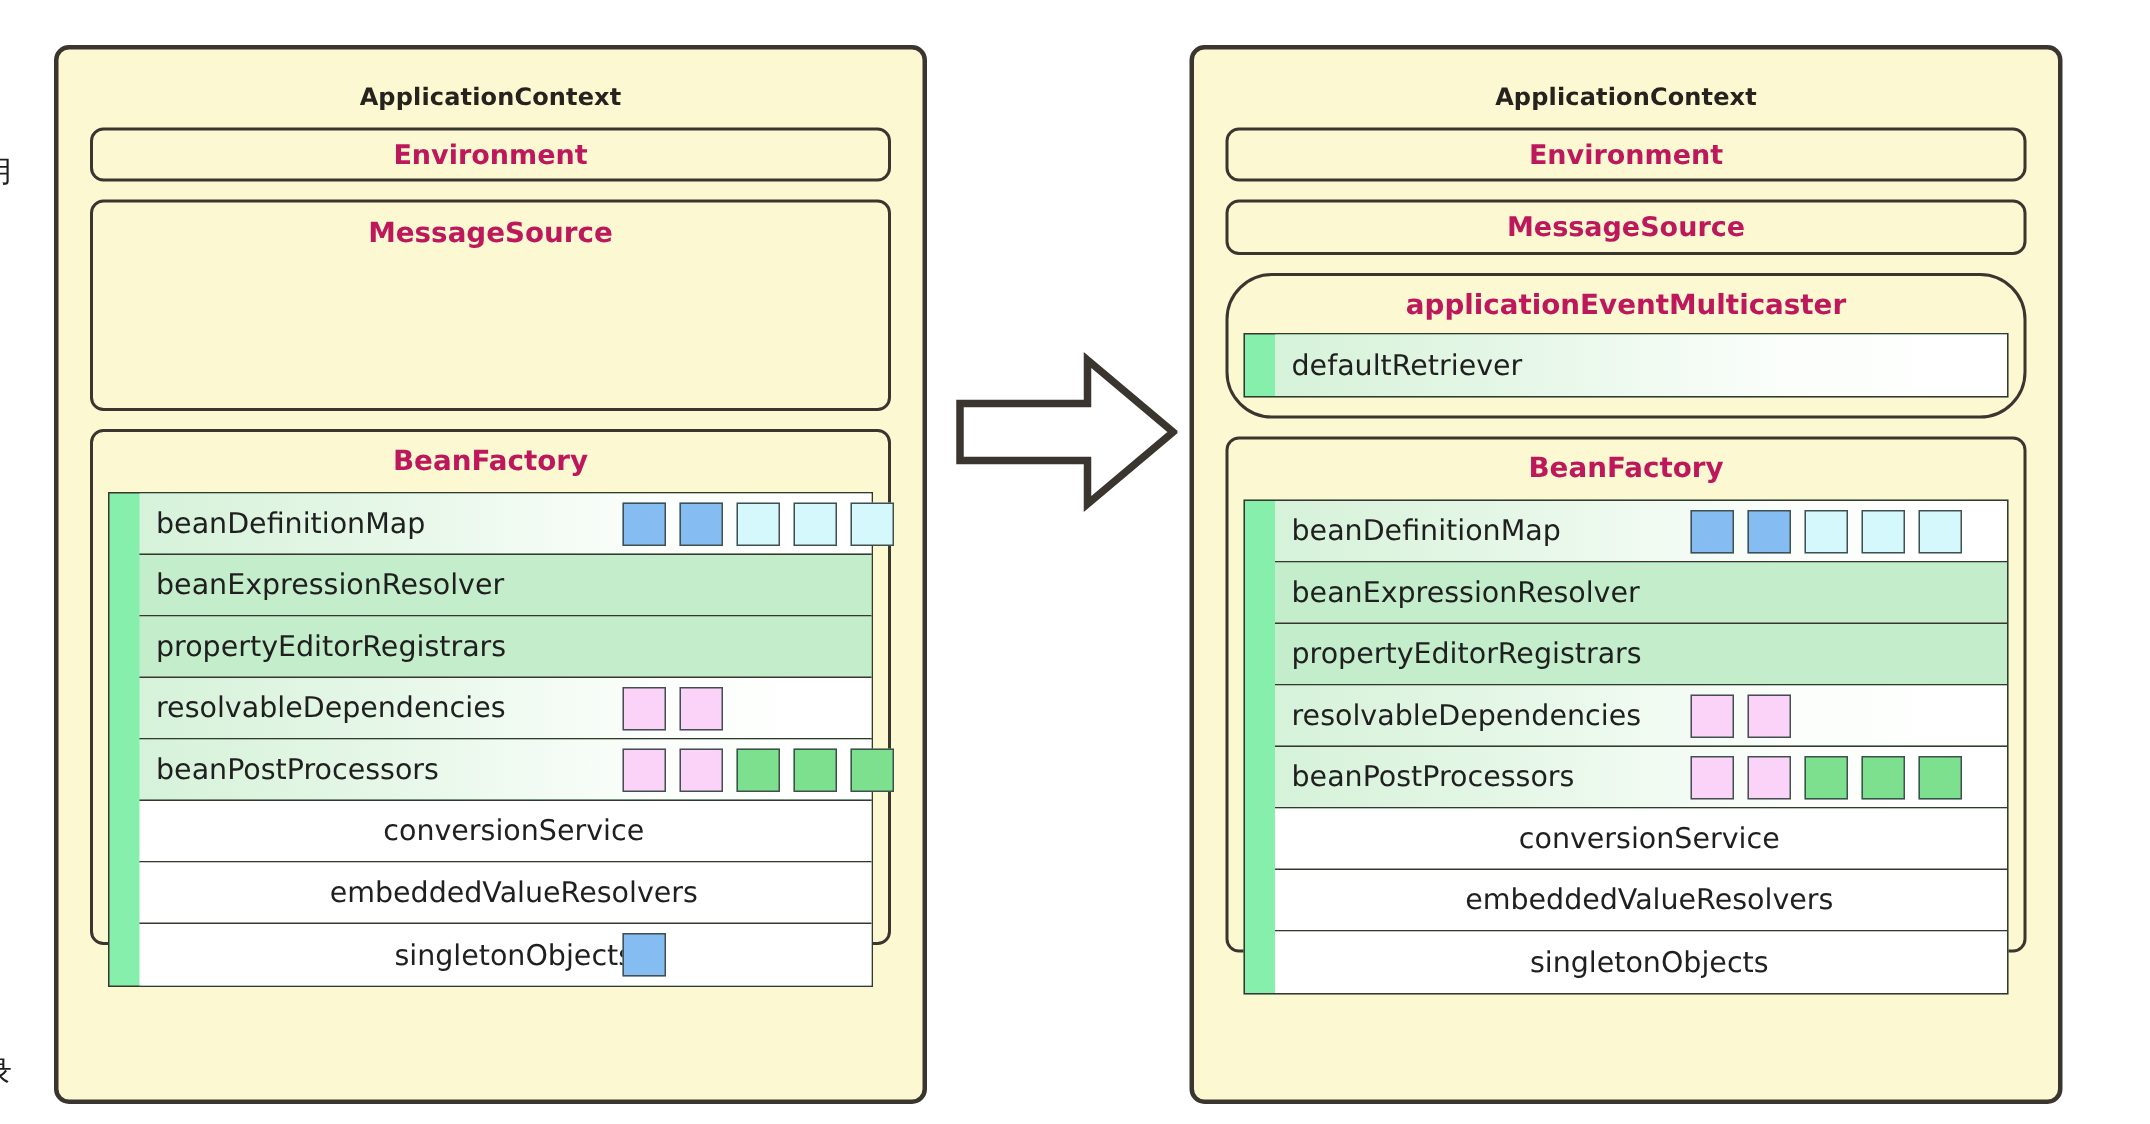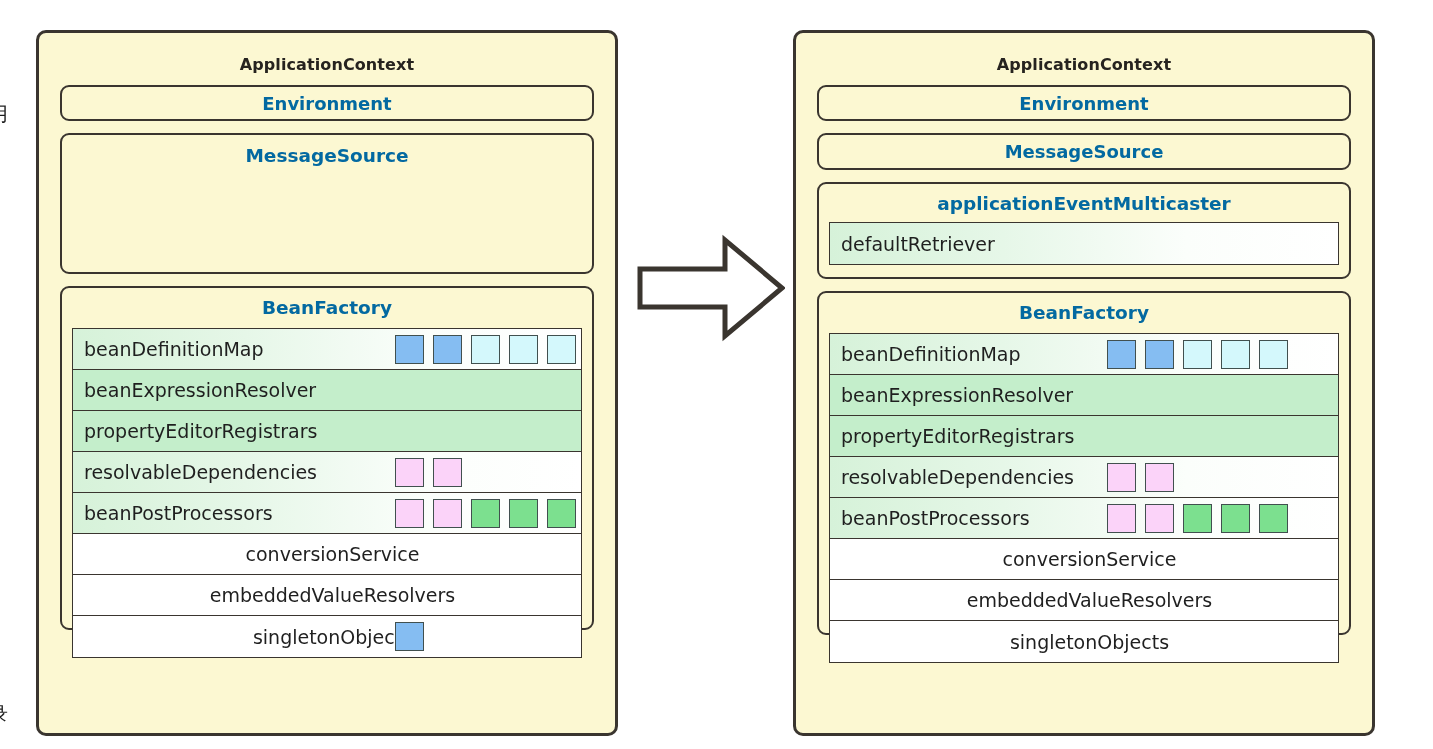--- a/index.html
+++ b/index.html
@@ -55,44 +55,45 @@
     margin: 0 21px 12px 21px;
     background: #fcf8d2;
     border: 2.5px solid #3a352f;
     border-radius: 9px;
     box-sizing: border-box;
   }
   .inner-title {
     text-align: center;
     font-weight: bold;
     font-size: 18.5px;
-    color: #0369a1;
+    color: #be185d;
     padding: 7px 0 8px 0;
   }
   .inner-box.env       { height: 36px; }
   .inner-box.env .inner-title { padding: 6px 0 0 0; font-size: 18px; }
 
   .inner-box.msgsrc-tall { height: 141px; }
   .inner-box.msgsrc-tall .inner-title { padding-top: 10px; }
 
   .inner-box.msgsrc-short { height: 37px; }
   .inner-box.msgsrc-short .inner-title { padding: 6px 0 0 0; font-size: 18px; }
 
-  .inner-box.multicaster { height: 97px; padding-bottom: 0; }
+  .inner-box.multicaster { height: 97px; padding-bottom: 0; border-radius: 31px; }
   .inner-box.multicaster .inner-title { padding: 9px 0 8px 0; }
 
   .inner-box.beanfactory { height: 344px; margin-bottom: 0; }
   .inner-box.beanfactory .inner-title { padding: 9px 0 10px 0; }
 
   
   .rows {
     margin: 0 10px;
     border: 1.5px solid #3a352f;
     box-sizing: border-box;
     background: #86efac;
+    padding-left: 20px;
   }
   .rows.single { margin: 0 10px 10px 10px; }
 
   .row {
     position: relative;
     height: 41px;
     border-bottom: 1.5px solid #3a352f;
     box-sizing: border-box;
     display: flex;
     align-items: center;

